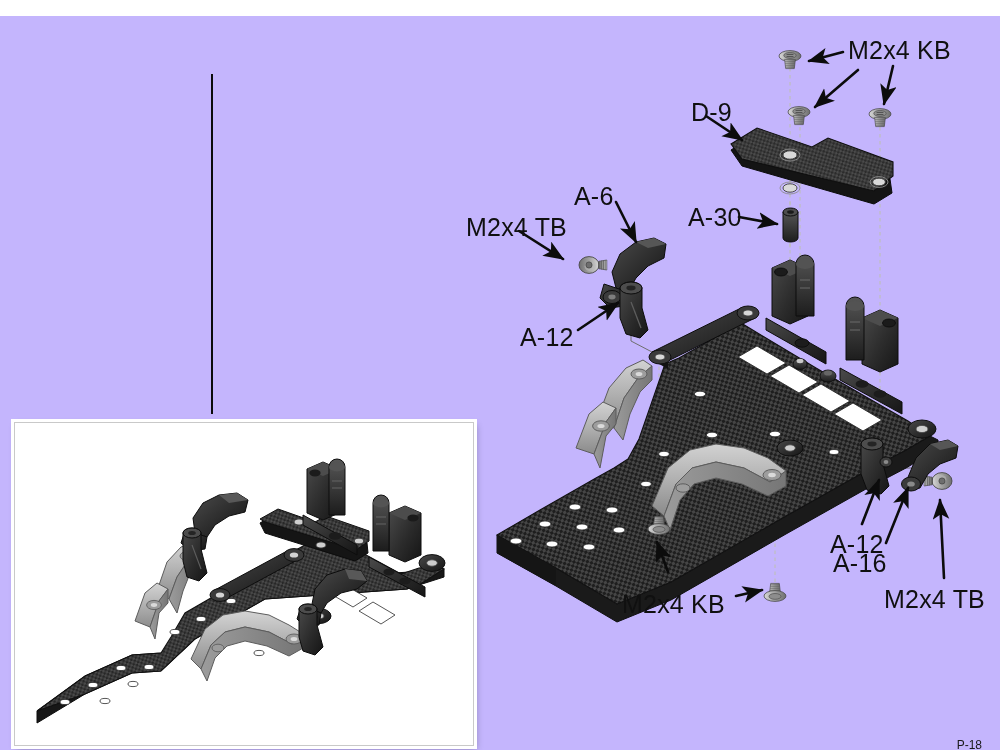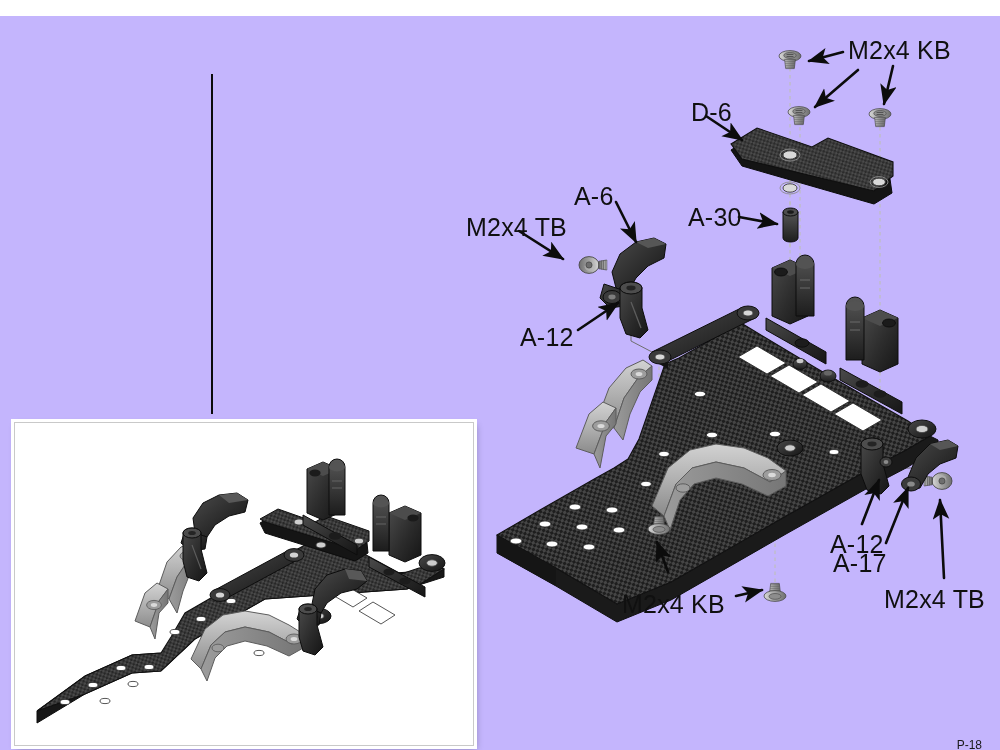--- a/index.html
+++ b/index.html
@@ -343,27 +343,27 @@
       <path d="M578,314 L618,287"></path>
       <path d="M862,508 L879,464"></path>
       <path d="M886,527 L908,472"></path>
       <path d="M944,562 L940,484"></path>
       <path d="M668,556 L657,526"></path>
       <path d="M736,580 L762,574"></path>
     </g>
   </svg>
 
   <div class="label" style="left:848px;top:22px;">M2x4 KB</div>
-  <div class="label" style="left:691px;top:84px;">D-6</div>
+  <div class="label" style="left:691px;top:84px;">D-9</div>
   <div class="label" style="left:688px;top:189px;">A-30</div>
   <div class="label" style="left:574px;top:168px;">A-6</div>
   <div class="label" style="left:466px;top:199px;">M2x4 TB</div>
   <div class="label" style="left:520px;top:309px;">A-12</div>
   <div class="label" style="left:830px;top:516px;">A-12</div>
-  <div class="label" style="left:833px;top:535px;">A-17</div>
+  <div class="label" style="left:833px;top:535px;">A-16</div>
   <div class="label" style="left:884px;top:571px;">M2x4 TB</div>
   <div class="label" style="left:622px;top:576px;">M2x4 KB</div>
 
   <div class="inset">
     <svg class="inset-svg" viewBox="0 0 458 322" xmlns="http://www.w3.org/2000/svg">
       <defs>
         <pattern id="carbon2" width="5" height="5" patternUnits="userSpaceOnUse" patternTransform="rotate(-27)">
           <rect width="5" height="5" fill="#272727"></rect>
           <rect x="0" y="0" width="2.5" height="2.5" fill="#4a4a4a"></rect>
           <rect x="2.5" y="2.5" width="2.5" height="2.5" fill="#4a4a4a"></rect>

